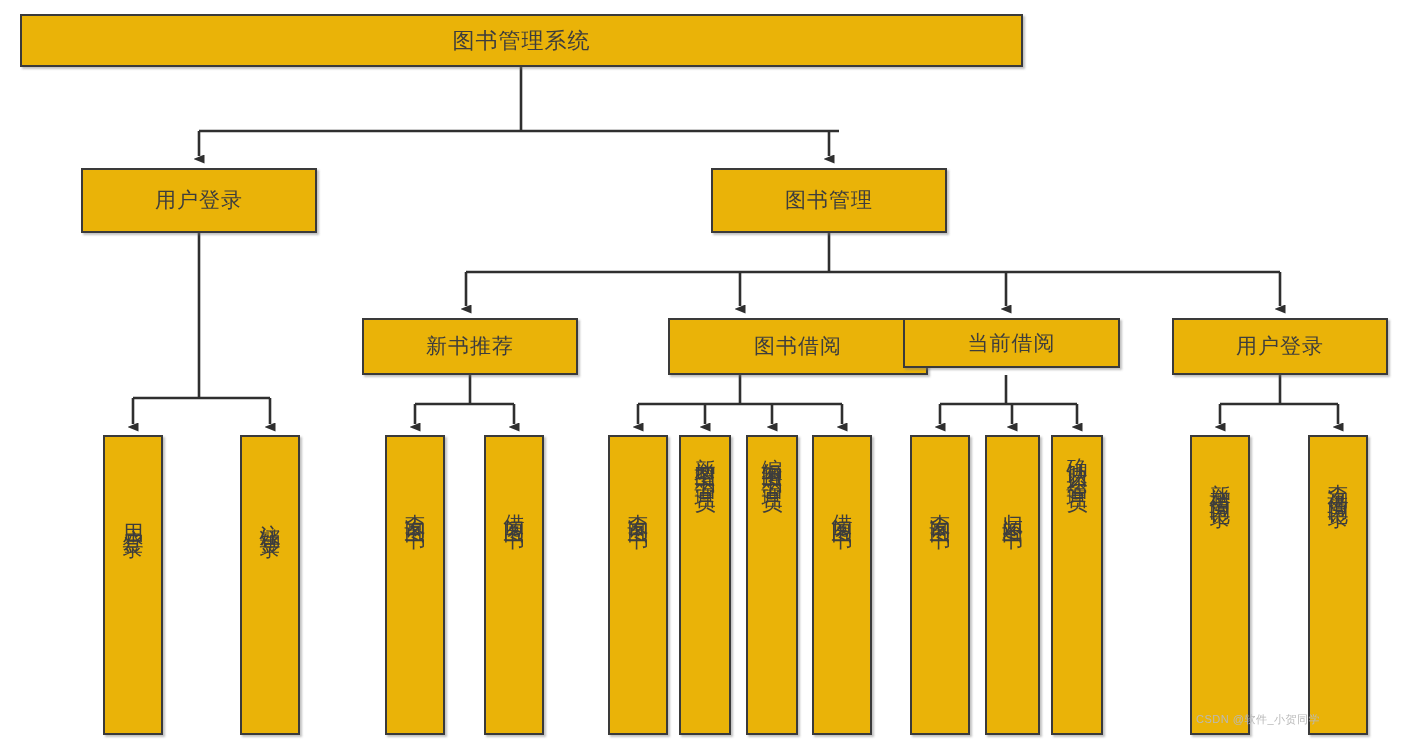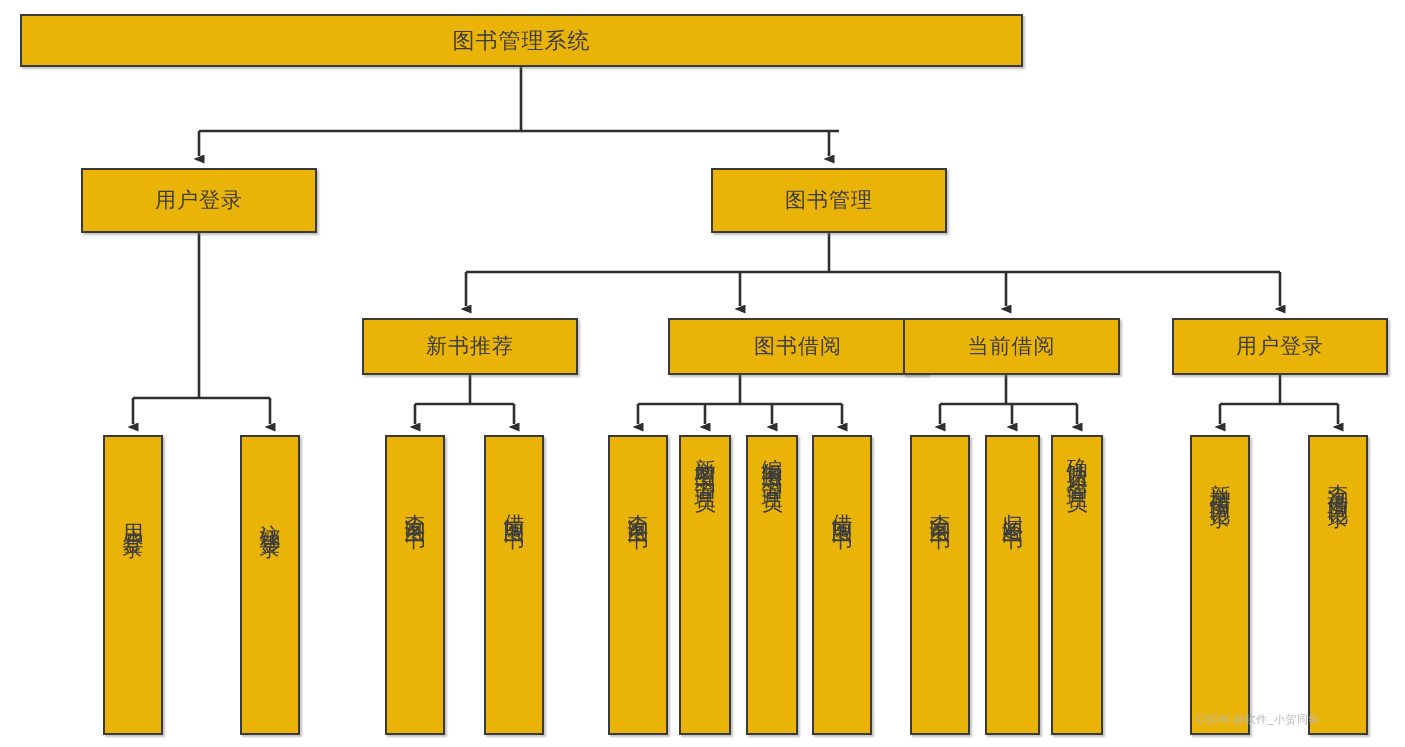--- a/index.html
+++ b/index.html
@@ -89,21 +89,21 @@
   <div class="node" style="left:711px;top:168px;width:236px;height:65px;">
     <span class="node-label">图书管理</span>
   </div>
 
   <div class="node" style="left:362px;top:318px;width:216px;height:57px;">
     <span class="node-label">新书推荐</span>
   </div>
   <div class="node" style="left:632px;top:318px;width:260px;height:57px;margin-left:36px;">
     <span class="node-label">图书借阅</span>
   </div>
-  <div class="node" style="left:903px;top:318px;width:217px;height:57px;">
+  <div class="node" style="left:903px;top:318px;width:217px;height:50px;">
     <span class="node-label">当前借阅</span>
   </div>
   <div class="node" style="left:1172px;top:318px;width:216px;height:57px;">
     <span class="node-label">用户登录</span>
   </div>
 
   <div class="node leaf" style="left:103px;top:435px;width:60px;height:300px;padding-top:70px;">
     <span class="node-label">用户登录</span>
   </div>
   <div class="node leaf" style="left:240px;top:435px;width:60px;height:300px;padding-top:70px;">

